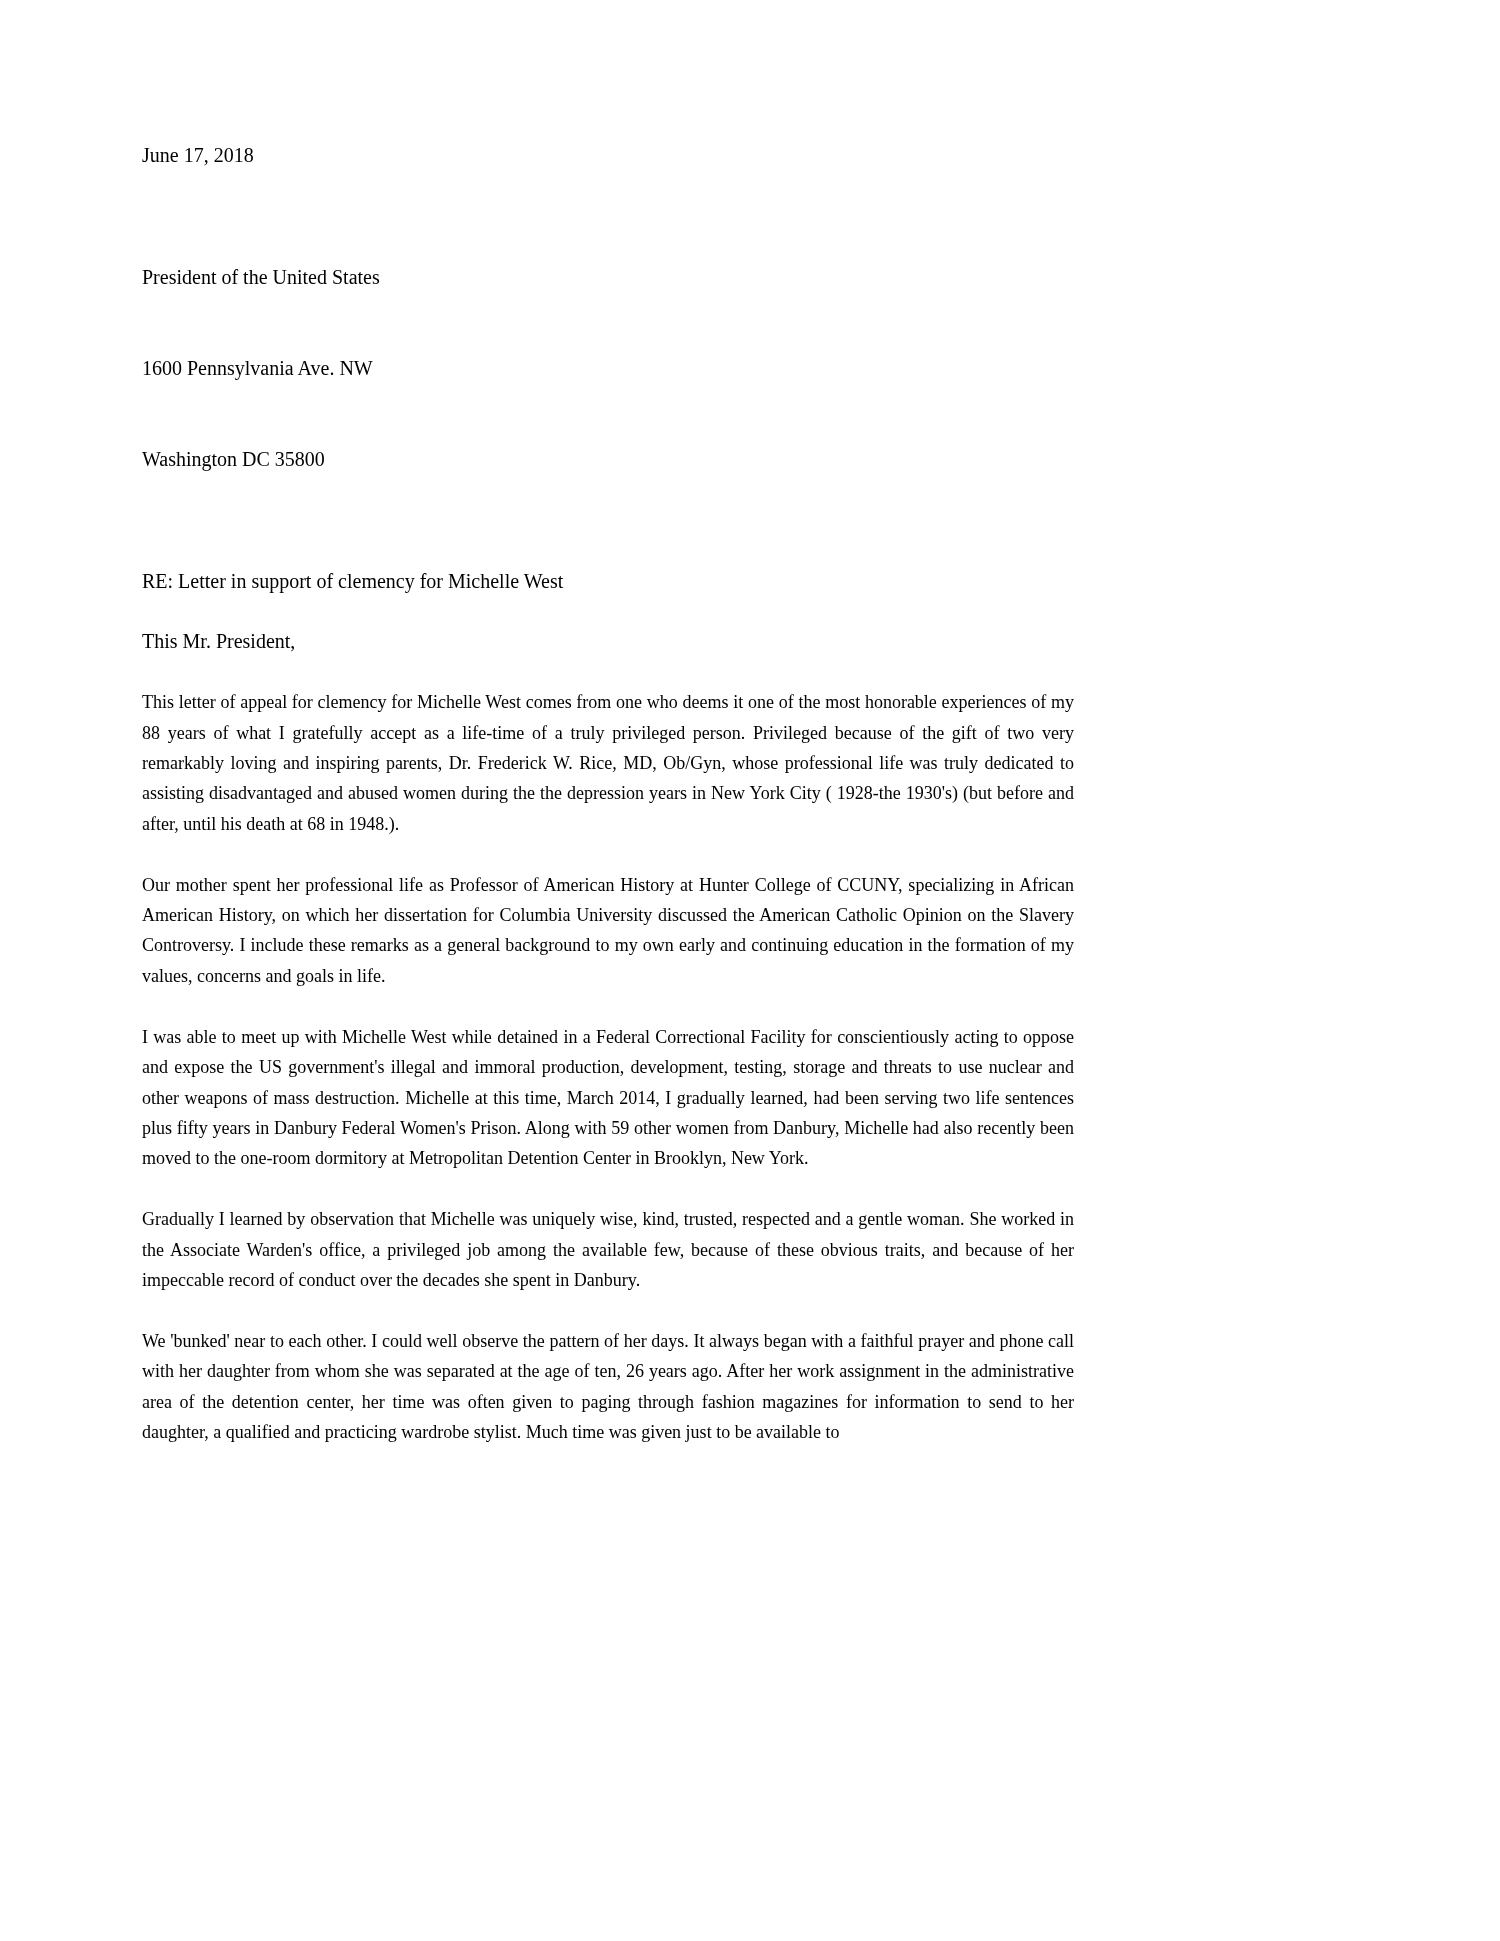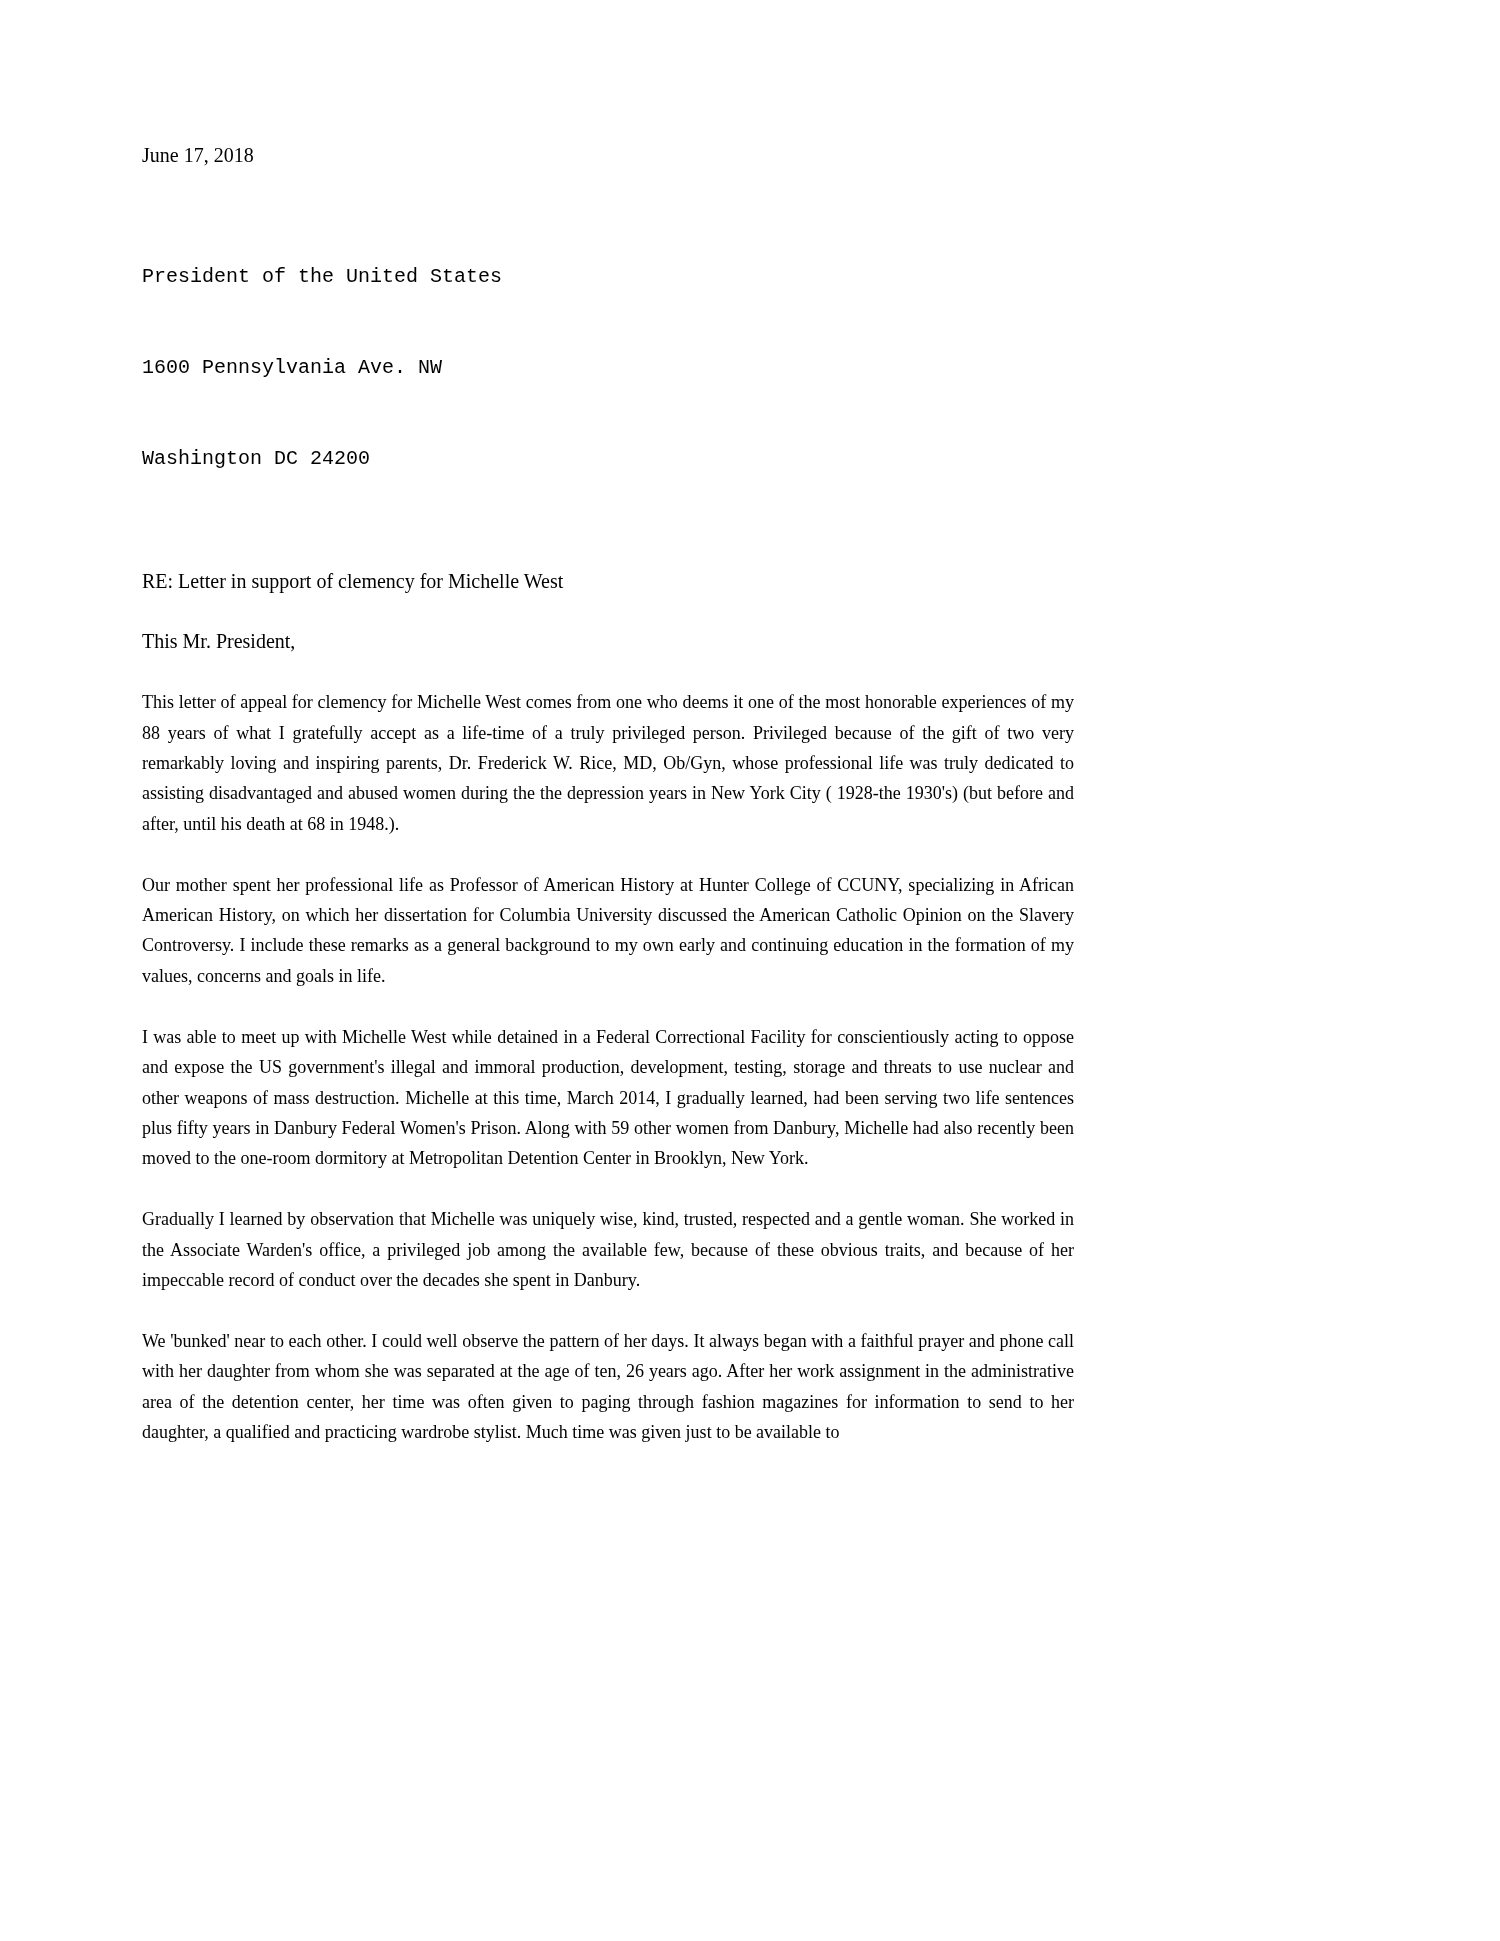--- a/index.html
+++ b/index.html
@@ -33,37 +33,37 @@
     white-space: pre-wrap;
   }
   .para {
     font-size: 18px;
     line-height: 30.4px;
     text-align: justify;
     text-justify: inter-word;
     margin: 0;
     hyphens: none;
   }
-  .addr-line { display: block; font-family: Liberation Mono, monospace; }
+  .addr-line { display: block; }
   .gap { height: 30.4px; }
 </style>
 </head>
 <body>
 
 <div class="page">
   <div class="letter-body">
 
     <div class="line-block">June 17, 2018</div>
 
     <div class="gap"></div>
 
     <div class="line-block">
       <span class="addr-line">President of the United States</span>
       <span class="addr-line">1600 Pennsylvania Ave. NW</span>
-      <span class="addr-line">Washington DC 24200</span>
+      <span class="addr-line">Washington DC 35800</span>
     </div>
 
     <div class="gap"></div>
 
     <div class="line-block">RE: Letter in support of clemency for Michelle West</div>
 
     <div class="gap"></div>
 
     <div class="line-block">This Mr. President,</div>
 

